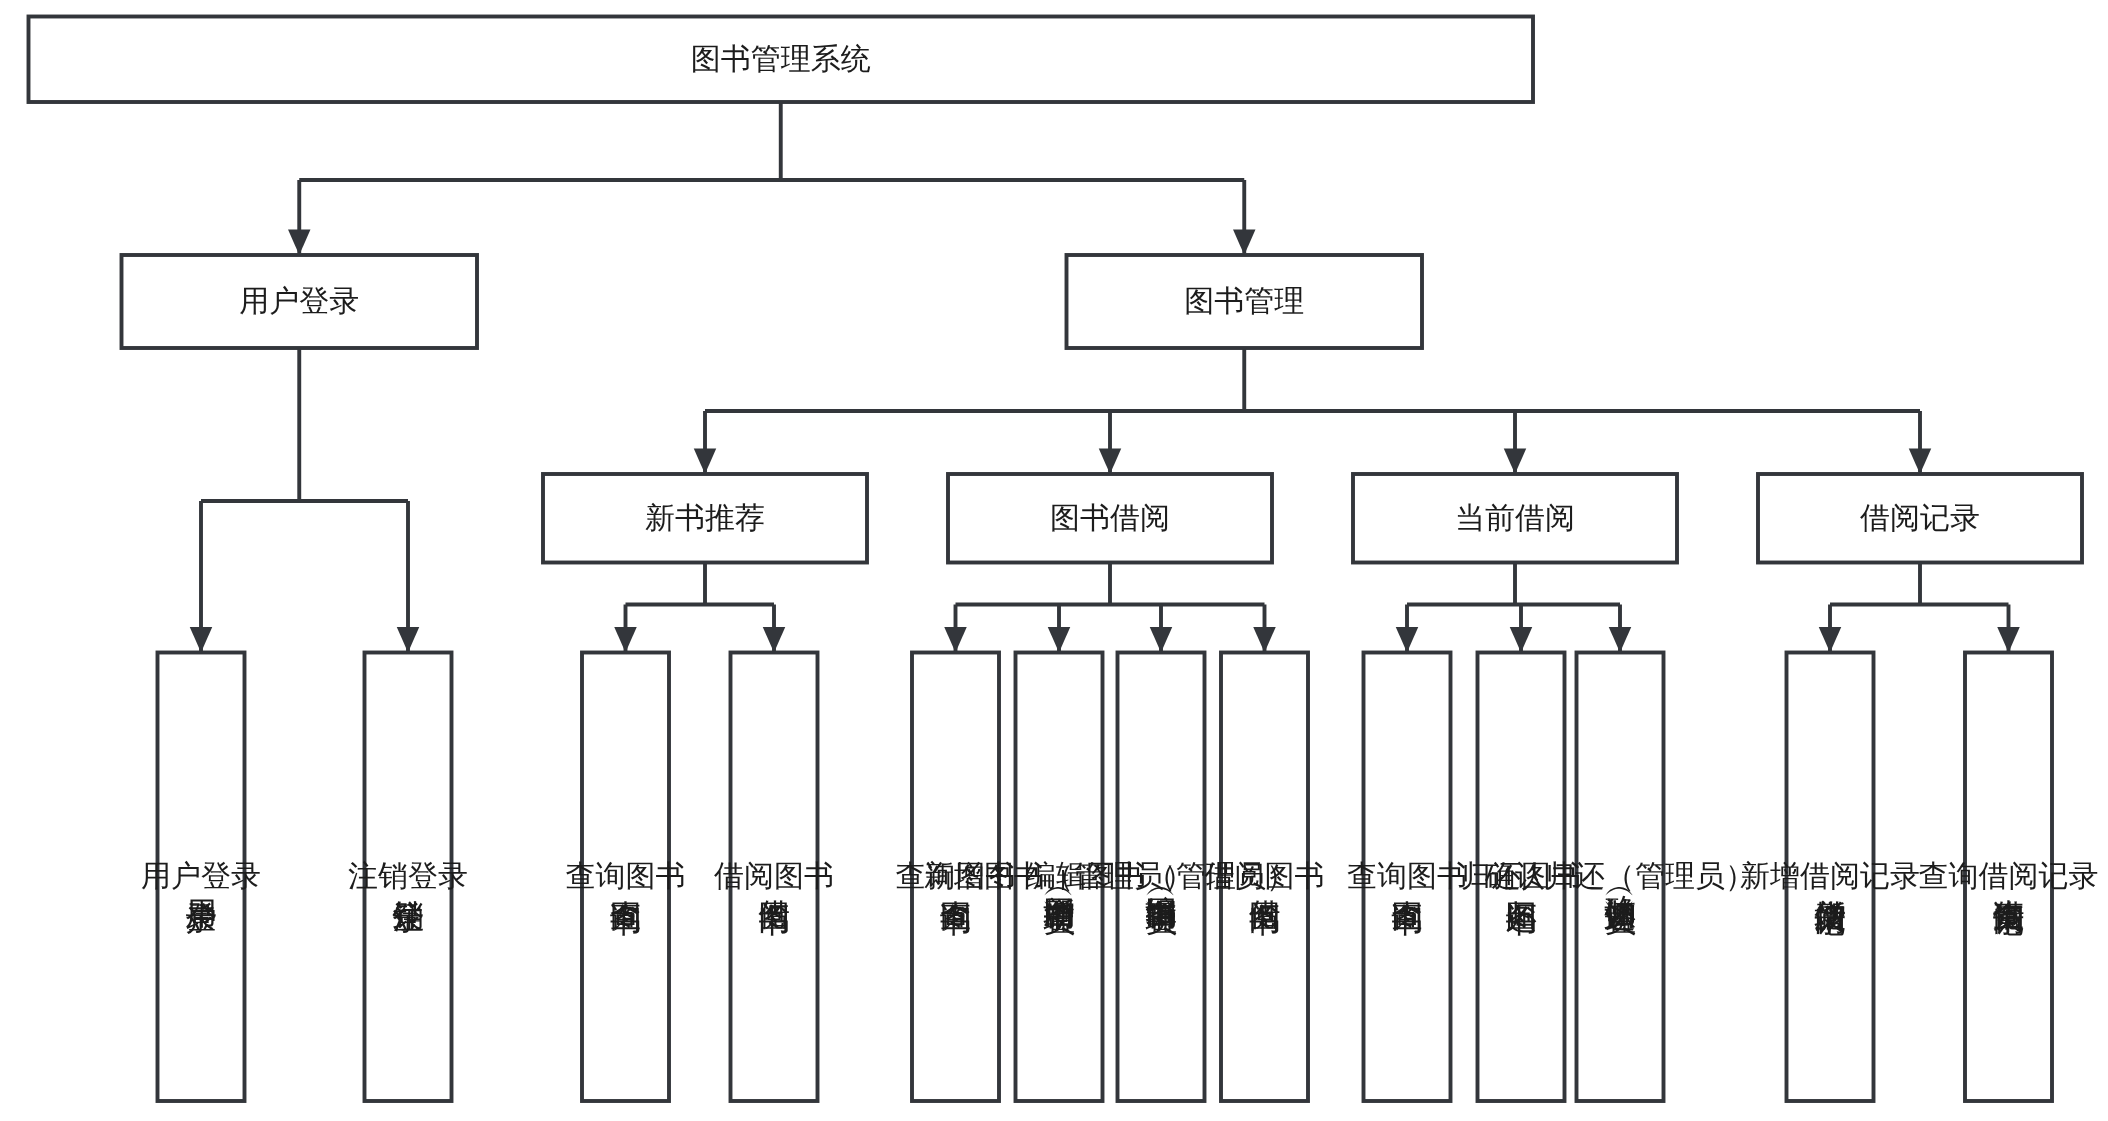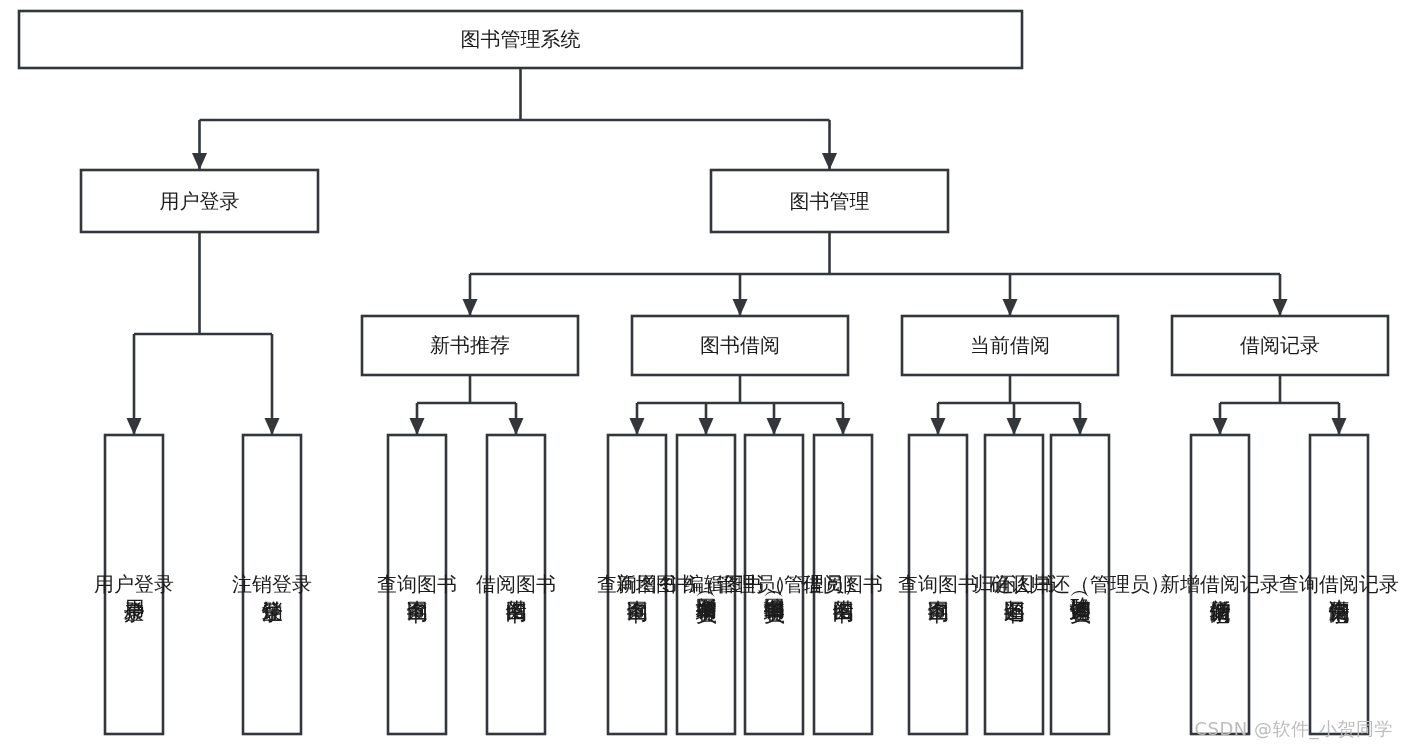--- a/index.html
+++ b/index.html
@@ -221,15 +221,14 @@
         <span class="leaf-label">确认归还（管理员）</span>
       </div>
       <div class="leaf-label-wrap" style="left: 1191px; top: 441px; width: 58px; height: 287px; align-items: center;">
         <span class="leaf-label">新增借阅记录</span>
       </div>
       <div class="leaf-label-wrap" style="left: 1310px; top: 441px; width: 58px; height: 287px; align-items: center;">
         <span class="leaf-label">查询借阅记录</span>
       </div>
     </div>
 
-  <div class="watermark">CSDN @软件_小贺同学</div>
 
 </div>
 
 </body></html>

